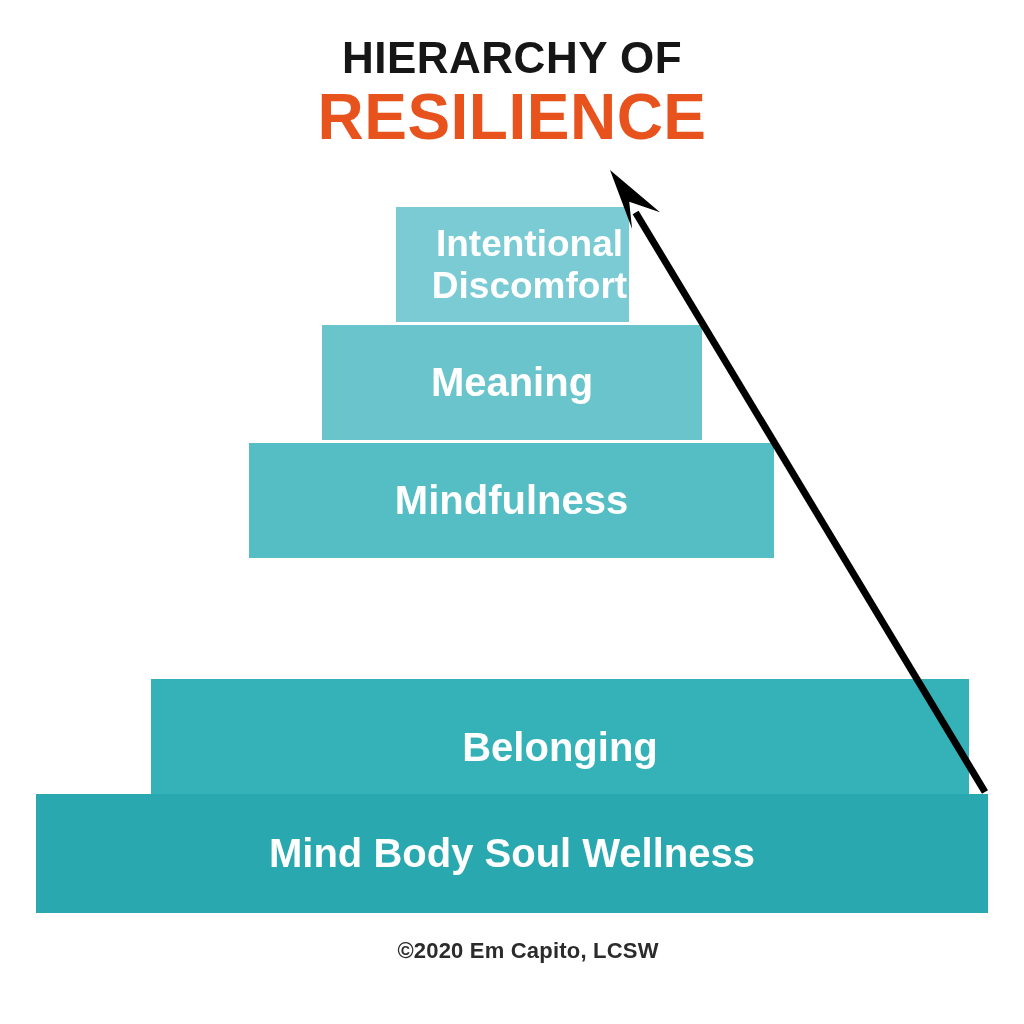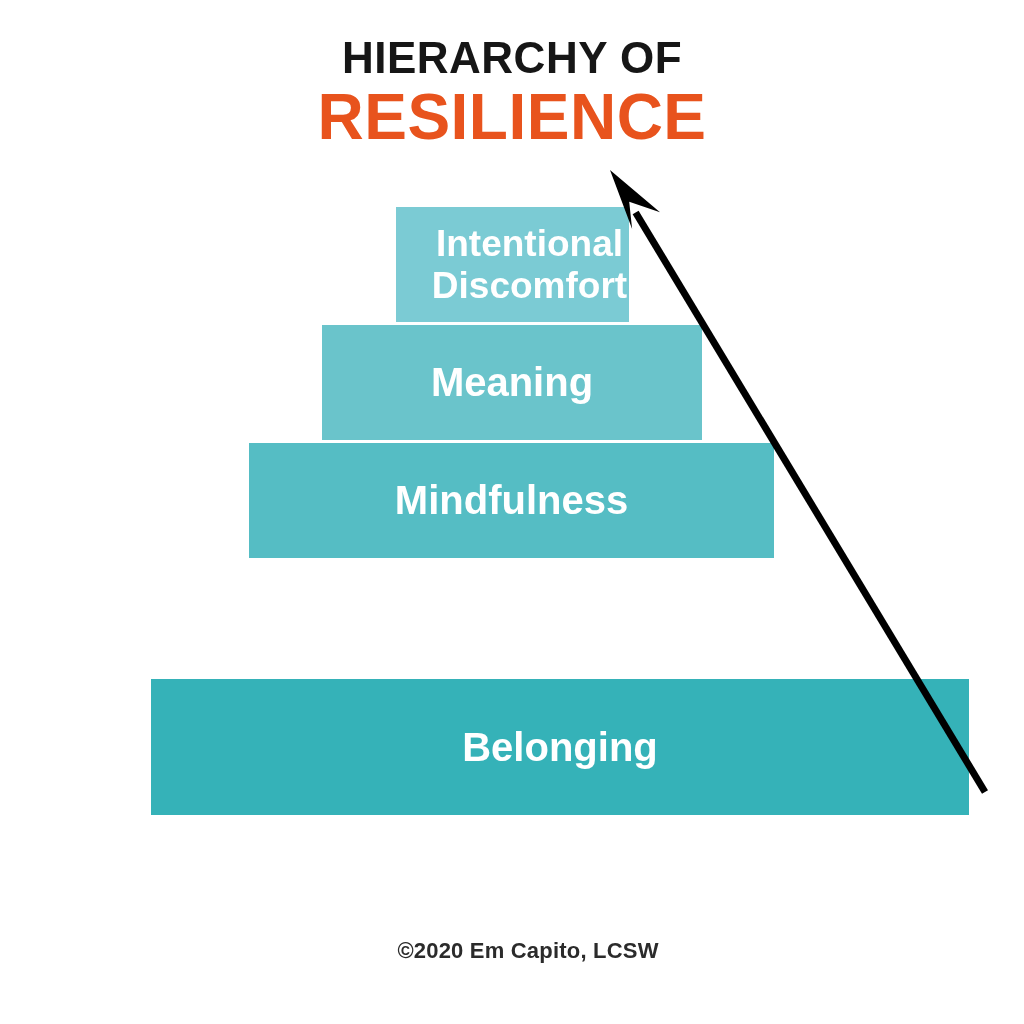--- a/index.html
+++ b/index.html
@@ -115,20 +115,23 @@
       </div>
       <div class="tier" style="left: 322px; top: 325px; width: 380px; height: 115px; background: rgb(106, 196, 203);">
         <span class="tier-label" style="font-size: 40px;">Meaning</span>
       </div>
       <div class="tier" style="left: 249px; top: 443px; width: 525px; height: 115px; background: rgb(85, 189, 196);">
         <span class="tier-label" style="font-size: 40px;">Mindfulness</span>
       </div>
       <div class="tier" style="left: 104px; top: 679px; width: 818px; height: 136px; background: rgb(53, 178, 184); margin-left: 47px;">
         <span class="tier-label" style="font-size: 40px;">Belonging</span>
       </div>
+      <div class="tier" style="left: 36px; top: 794px; width: 952px; height: 119px; background: rgb(41, 168, 176);">
+        <span class="tier-label" style="font-size: 40px;">Mind Body Soul Wellness</span>
+      </div>
     </div>
 
   <svg class="arrow-layer" id="arrow-layer" viewBox="0 0 1024 1024">
       <line x1="985" y1="792" x2="635.6093176713794" y2="212.47732157759452" stroke="#000000" stroke-width="7" stroke-linecap="butt"></line>
       <polygon points="610.00,170.00 660.00,212.25 629.21,201.86 632.12,229.06" fill="#000000"></polygon>
     </svg>
 
   <div class="credit">©2020 Em Capito, LCSW</div>
 
 </div>

